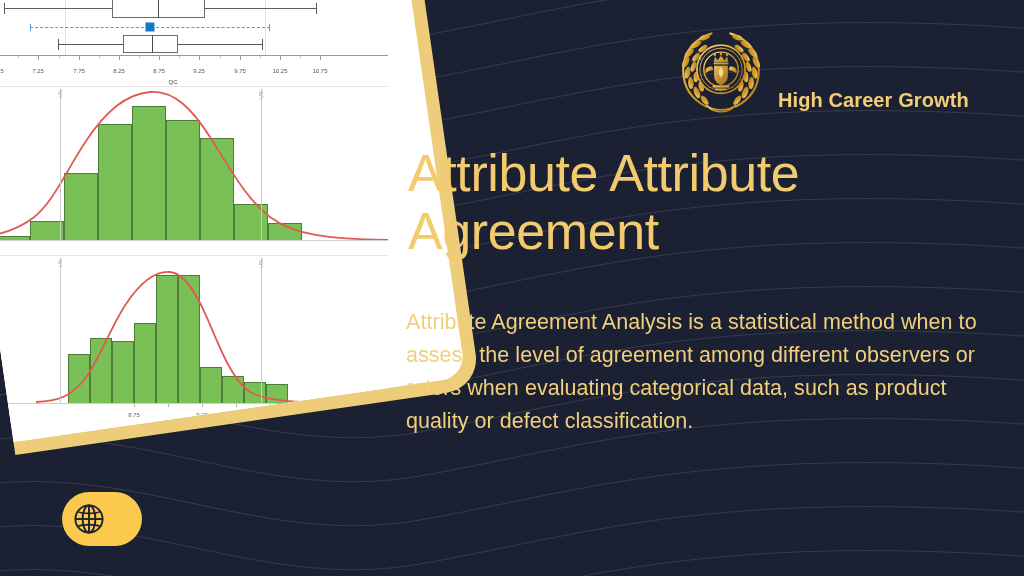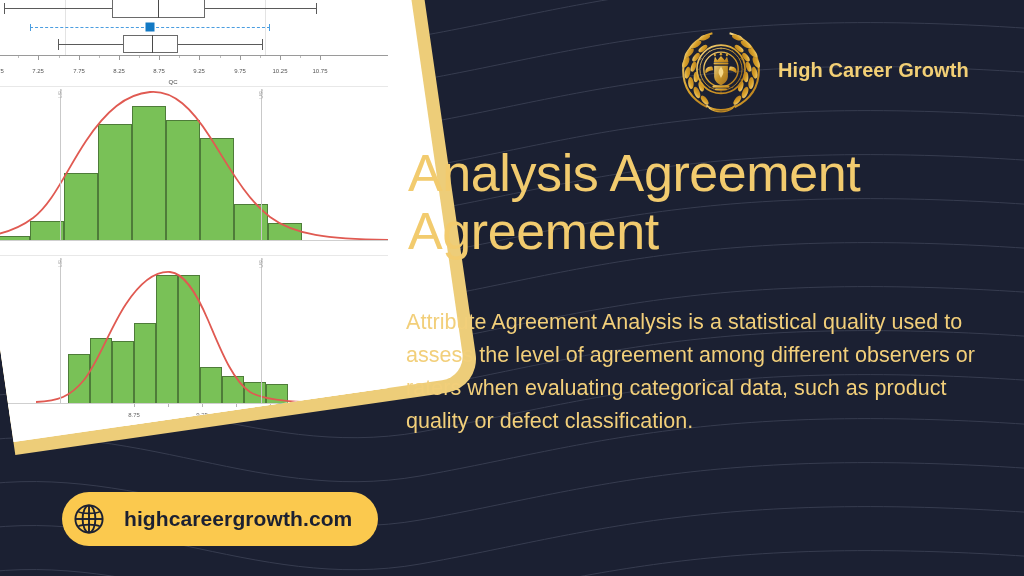--- a/index.html
+++ b/index.html
@@ -88,21 +88,21 @@
     letter-spacing:0px; white-space:nowrap;
   }
   .hist-axis { position:absolute; left:0; right:0; height:1px; background:#cfcfcf; }
   .h-tick { position:absolute; width:1px; height:3px; background:#b5b5b5; }
   .h-label { position:absolute; transform:translateX(-50%); font-size:6px; color:#666; white-space:nowrap; }
   .curve { position:absolute; left:0; top:0; overflow:visible; }
 
   
   .logo-row {
     position:absolute; left:678px; top:28px;
-    display:flex; align-items:center; gap:14px;
+    display:flex; align-items:flex-end; gap:14px;
   }
   .logo-mark { width:86px; height:86px; flex:none; }
   .logo-text {
     color:#f2cf75; font-size:20px; font-weight:bold; line-height:1.28;
     letter-spacing:.1px;
   }
   .logo-text div { white-space:nowrap; }
 
   
   .headline {
@@ -376,33 +376,32 @@
                  M37 70 l-1.2 -2.1 M27.5 60.5 l-2.1 -1.2 M24 48 h-2.4
                  M27.5 35.5 l-2.1 1.2 M37 26 l-1.2 2.1"></path>
       </g>
     </svg>
     <div class="logo-text">
       <div>High Career Growth</div>
     </div>
   </div>
 
   <h1 class="headline">
-    <div>Analysis Agreement</div>
+    <div>Attribute Attribute</div>
     <div>Agreement</div>
   </h1>
 
-  <p class="body-copy">Attribute Agreement Analysis is a statistical quality used to assess the level of agreement among different observers or raters when evaluating categorical data, such as product quality or defect classification.</p>
+  <p class="body-copy">Attribute Agreement Analysis is a statistical method when to assess the level of agreement among different observers or raters when evaluating categorical data, such as product quality or defect classification.</p>
 
   <div class="url-badge">
     <span class="url-globe">
       <svg width="34" height="34" viewBox="0 0 34 34">
         <circle cx="17" cy="17" r="13.6" fill="none" stroke="#1b2032" stroke-width="1.9"></circle>
         <ellipse cx="17" cy="17" rx="6.4" ry="13.6" fill="none" stroke="#1b2032" stroke-width="1.9"></ellipse>
         <line x1="3.4" y1="17" x2="30.6" y2="17" stroke="#1b2032" stroke-width="1.9"></line>
         <line x1="17" y1="3.4" x2="17" y2="30.6" stroke="#1b2032" stroke-width="1.9"></line>
         <path d="M6.2 9.6 C 10 12, 24 12, 27.8 9.6" fill="none" stroke="#1b2032" stroke-width="1.7"></path>
         <path d="M6.2 24.4 C 10 22, 24 22, 27.8 24.4" fill="none" stroke="#1b2032" stroke-width="1.7"></path>
       </svg>
     </span>
-    <span class="url-text">highcareergrowth.com</span>
   </div>
 
 </div>
 
 </body></html>

